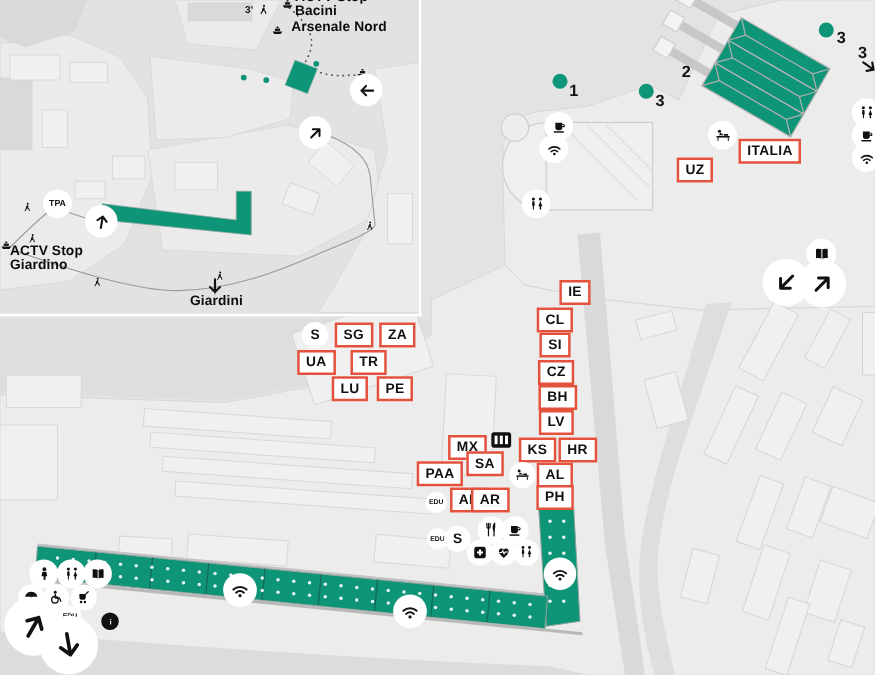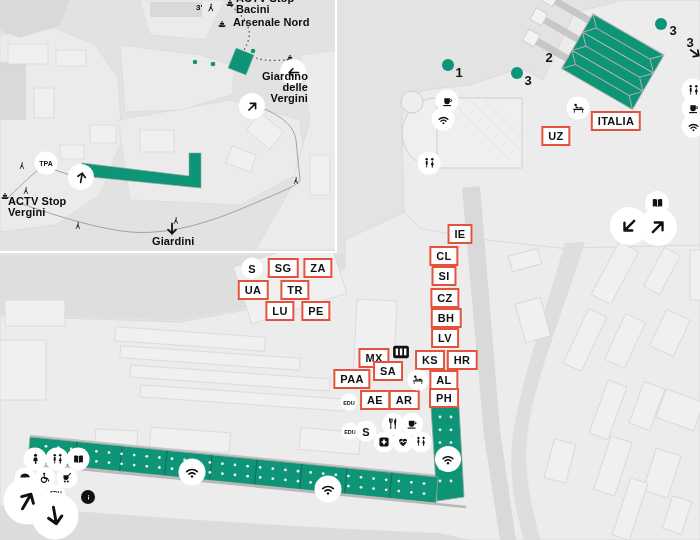--- a/index.html
+++ b/index.html
@@ -276,21 +276,21 @@
       <div class="tag" style="left: 283px; top: 268px;">SG</div>
       <div class="tag" style="left: 318px; top: 268px;">ZA</div>
       <div class="tag" style="left: 253px; top: 290px;">UA</div>
       <div class="tag" style="left: 295px; top: 290px;">TR</div>
       <div class="tag" style="left: 280px; top: 311px;">LU</div>
       <div class="tag" style="left: 316px; top: 311px;">PE</div>
       <div class="tag" style="left: 374px; top: 358px;">MX</div>
       <div class="tag" style="left: 352px; top: 379px;">PAA</div>
       <div class="tag" style="left: 388px; top: 371px;">SA</div>
       <div class="tag" style="left: 375px; top: 400px;">AE</div>
-      <div class="tag" style="left: 404px; top: 400px;">AR</div>
+      <div class="tag" style="left: 392px; top: 400px;">AR</div>
       <div class="badge" style="left: 252px; top: 268px; width: 21px; height: 21px; font-size: 11px;">S</div>
       <div class="badge" style="left: 349px; top: 402px; width: 17px; height: 17px; font-size: 5.5px;">EDU</div>
       <div class="badge" style="left: 350px; top: 431px; width: 17px; height: 17px; font-size: 5.5px;">EDU</div>
       <div class="badge" style="left: 366px; top: 431px; width: 21px; height: 21px; font-size: 11px;">S</div>
       <div class="badge" style="left: 56px; top: 493px; width: 18px; height: 18px; font-size: 5.5px;">EDU</div>
       <div class="badge" style="left: 46px; top: 163px; width: 23px; height: 23px; font-size: 7px;">TPA</div>
       <div class="dot" style="left: 448px; top: 65px;"></div>
       <div class="num" style="left: 459px; top: 72px;">1</div>
       <div class="dot" style="left: 517px; top: 73px;"></div>
       <div class="num" style="left: 528px; top: 80px;">3</div>
@@ -628,20 +628,17 @@
       </div>
       <div class="icn bare" style="left: 172px; top: 229px; width: 16px; height: 16px;">
         <svg width="16" height="16" viewBox="0 0 24 24" style="transform:rotate(180deg)">
           <path d="M12 20V5 M12 5l-6 6 M12 5l6 6" fill="none" stroke="#111" stroke-width="2.6" stroke-linecap="round" stroke-linejoin="round"></path>
         </svg>
       </div>
       <div class="maplabel" style="left: 236px; top: -7px;">ACTV Stop
 Bacini</div>
       <div class="maplabel small" style="left: 196px; top: 4px;">3'</div>
       <div class="maplabel" style="left: 233px; top: 17px;">Arsenale Nord</div>
-      <div class="maplabel right" style="left: 308px; top: 71px;">Giardino
-delle
-Vergini</div>
       <div class="maplabel" style="left: 8px; top: 196px;">ACTV Stop
-Vergini</div>
+Giardino</div>
       <div class="maplabel" style="left: 152px; top: 236px;">Giardini</div>
     </div>
 </div>
 
 </body></html>

